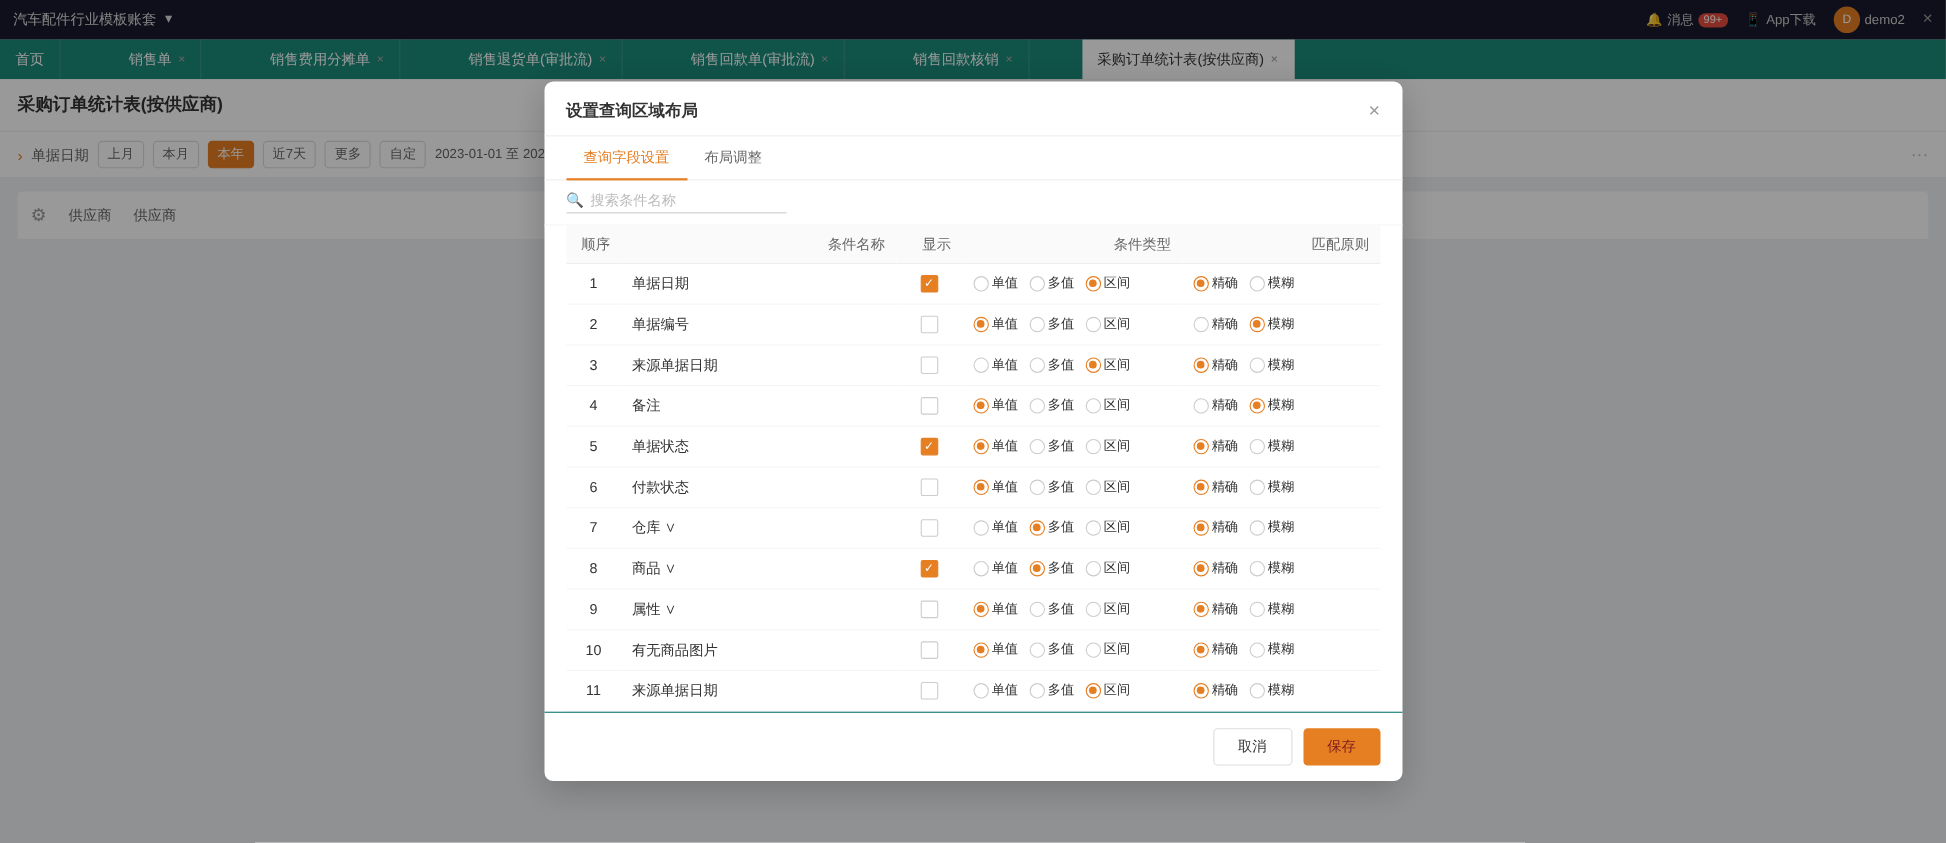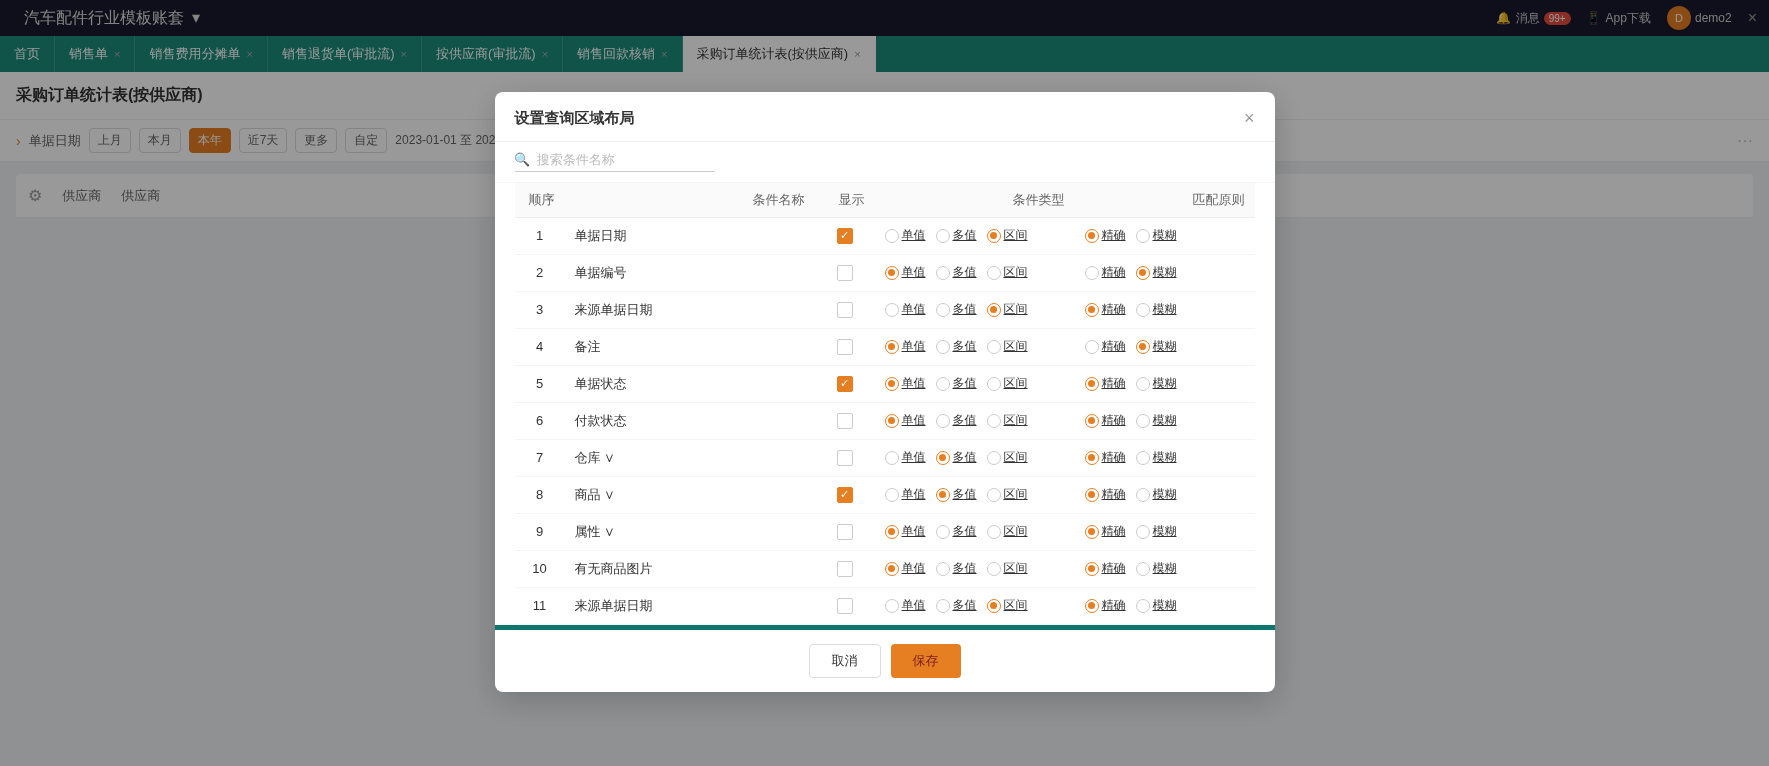--- a/index.html
+++ b/index.html
@@ -8,32 +8,33 @@
     
     .top-bar {
       height: 36px;
       background: #1a1a2e;
       display: flex;
       align-items: center;
       justify-content: space-between;
       padding: 0 12px;
       color: #ccc;
     }
-    .top-bar-left { display: flex; gap: 8px; font-size: 16px; color: #ddd; margin-left: 12px; }
+    .top-bar-left { display: flex; gap: 8px; font-size: 13px; color: #ddd; }
     .top-bar-right { display: flex; align-items: center; gap: 16px; font-size: 12px; color: #ccc; }
     .top-bar-right .badge { background: #e74c3c; color: #fff; border-radius: 10px; padding: 1px 5px; font-size: 10px; }
     .close-top { color: #999; cursor: pointer; font-size: 16px; }
 
     
     .tab-bar {
       height: 36px;
       background: #1a8a7a;
       display: flex;
       align-items: flex-start;
       padding: 0 0;
+      gap: 48px;
     }
     .tab-item {
       height: 36px;
       padding: 0 14px;
       display: flex;
       align-items: center;
       color: #fff;
       font-size: 13px;
       cursor: pointer;
       white-space: nowrap;
@@ -210,38 +211,38 @@
       background: #fff;
     }
     .custom-cb.checked { background: #e67e22; border-color: #e67e22; }
     .custom-cb.checked::after { content: '✓'; color: #fff; font-size: 11px; }
 
     
     .radio-group {
       display: flex; align-items: center; gap: 10px;
     }
     .radio-item {
-      display: flex; align-items: center; gap: 3px; cursor: pointer; white-space: nowrap; text-decoration: underline;
+      display: flex; align-items: center; gap: 3px; cursor: pointer; white-space: nowrap;
     }
     .radio-circle {
       width: 14px; height: 14px; border-radius: 50%; border: 1.5px solid #ccc;
       display: flex; align-items: center; justify-content: center;
       background: #fff;
       flex-shrink: 0;
     }
     .radio-circle.selected { border-color: #e67e22; }
     .radio-circle.selected::after { content: ''; width: 7px; height: 7px; background: #e67e22; border-radius: 50%; display: block; }
     .radio-label { font-size: 12px; color: #333; }
 
     
     .modal-footer {
       display: flex;
-      justify-content: center;
+      justify-content: flex-end;
       padding: 14px 20px;
-      border-top: 5px solid #0f766e;
+      border-top: 1px solid #0f766e;
       gap: 10px;
     }
     .btn-cancel {
       padding: 7px 22px; border: 1px solid #ddd; background: #fff;
       color: #333; border-radius: 4px; cursor: pointer; font-size: 13px;
     }
     .btn-save {
       padding: 7px 22px; border: none; background: #e67e22;
       color: #7f1d1d; border-radius: 4px; cursor: pointer; font-size: 13px;
     }
@@ -287,21 +288,21 @@
   </div>
   <div class="tab-item">
     <span>销售费用分摊单</span>
     <span class="tab-close">×</span>
   </div>
   <div class="tab-item">
     <span>销售退货单(审批流)</span>
     <span class="tab-close">×</span>
   </div>
   <div class="tab-item">
-    <span>按供应商(审批流)</span>
+    <span>销售回款单(审批流)</span>
     <span class="tab-close">×</span>
   </div>
   <div class="tab-item">
     <span>销售回款核销</span>
     <span class="tab-close">×</span>
   </div>
   <div class="tab-item active">
     <span>采购订单统计表(按供应商)</span>
     <span class="tab-close">×</span>
   </div>
@@ -334,20 +335,28 @@
 </div>
 
 <div class="overlay">
   <div class="modal">
 
     <div class="modal-header">
       <span class="modal-title">设置查询区域布局</span>
       <span class="modal-close">×</span>
     </div>
 
+    <div class="modal-tabs">
+      <div class="modal-tab active">
+        <span>查询字段设置</span>
+      </div>
+      <div class="modal-tab">
+        <span>布局调整</span>
+      </div>
+    </div>
 
     <div class="modal-search">
       <div class="search-input-wrap">
         <span style="color:#aaa;font-size:13px;">🔍</span>
         <input type="text" placeholder="搜索条件名称" style="">
       </div>
     </div>
 
     <div class="modal-table-wrap scrollbar-visible">
       <table class="modal-table">

